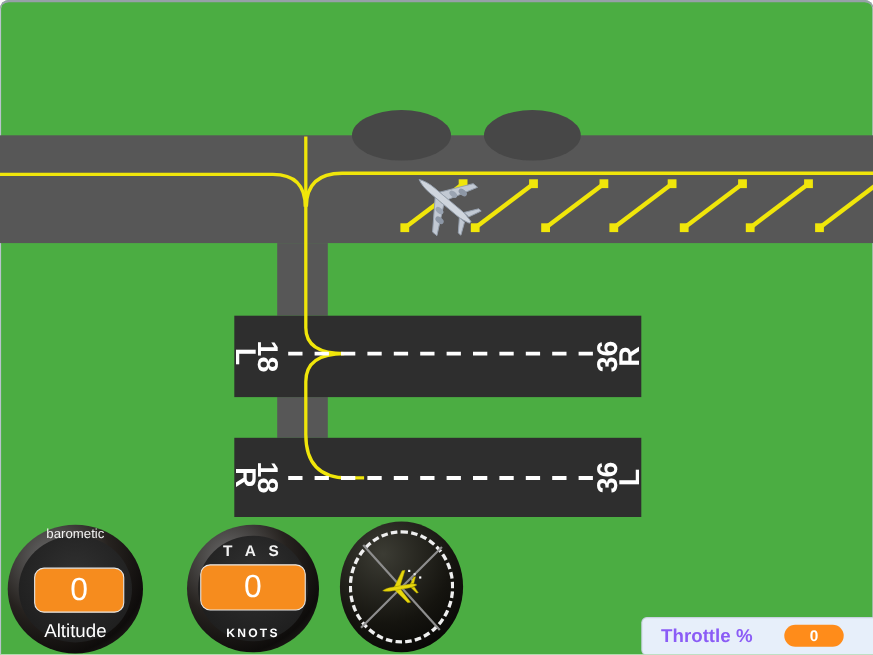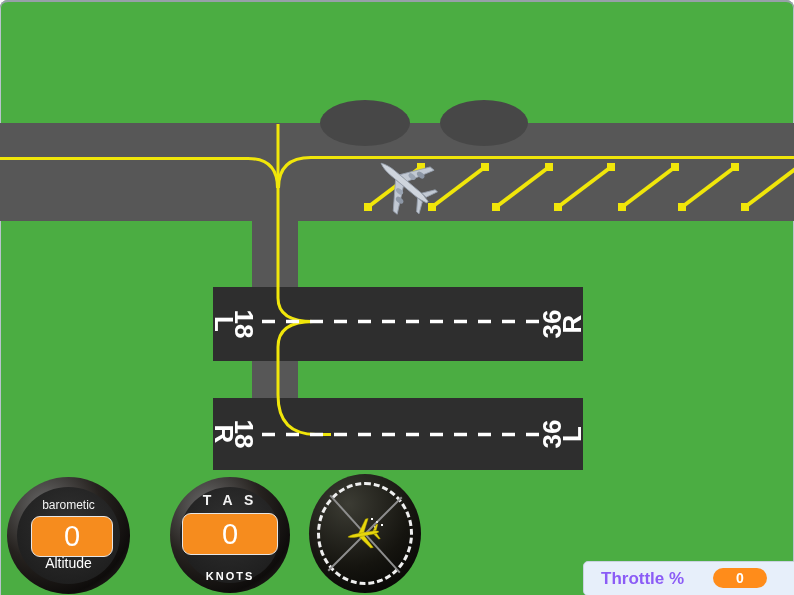--- a/index.html
+++ b/index.html
@@ -25,28 +25,28 @@
   
   .plane{position:absolute;left:368px;top:146px;width:78px;height:78px;z-index:5;transform:rotate(-50deg);}
   
   .gauge{position:absolute;border-radius:50%;z-index:6;
          background:radial-gradient(circle at 32% 26%,#6b6b6b 0%,#26221f 45%,#0e0c0b 74%,#3b3733 100%);}
   .gauge .face{position:absolute;inset:10px;border-radius:50%;
          background:radial-gradient(circle at 50% 38%,#313131,#1f1f1f 75%);}
   .g-alt{left:7px;top:477px;width:123px;height:117px;}
   .g-tas{left:170px;top:477px;width:120px;height:116px;}
   .g-top{position:absolute;width:100%;text-align:center;color:#f2f2f2;}
-  .g-alt .g-top{top:21px;font-size:12px;}
+  .g-alt .g-top{top:1px;font-size:12px;}
   .g-tas .g-top{top:15px;font-size:14px;font-weight:bold;letter-spacing:4px;}
   .vbox{position:absolute;border-radius:9px;background:#f68c1e;border:1px solid #e6e6e6;
         color:#fff;display:flex;align-items:center;justify-content:center;font-size:29px;}
   .g-alt .vbox{left:24px;top:39px;width:80px;height:39px;}
   .g-tas .vbox{left:12px;top:36px;width:94px;height:40px;}
   .g-bottom{position:absolute;width:100%;text-align:center;color:#fff;}
-  .g-alt .g-bottom{bottom:23px;font-size:14px;}
+  .g-alt .g-bottom{bottom:10px;font-size:17px;}
   .g-tas .g-bottom{bottom:11px;font-size:11px;font-weight:bold;letter-spacing:2px;}
   
   .compass{left:309px;top:474px;width:112px;height:119px;
            background:radial-gradient(circle at 35% 25%,#3c3c34 0%,#15140f 55%,#000 100%);overflow:hidden;}
   .compass .tick-ring{position:absolute;inset:8px;border-radius:50%;border:3px dashed #efefef;}
   .compass .xline{position:absolute;left:50%;top:50%;width:104px;height:2px;background:#8e8e8e;}
   .xl1{transform:translate(-50%,-50%) rotate(48deg);}
   .xl2{transform:translate(-50%,-50%) rotate(-45deg);}
   .compass .needle{position:absolute;left:50%;top:50%;width:40px;height:40px;
            transform:translate(-50%,-50%) rotate(-100deg);}

